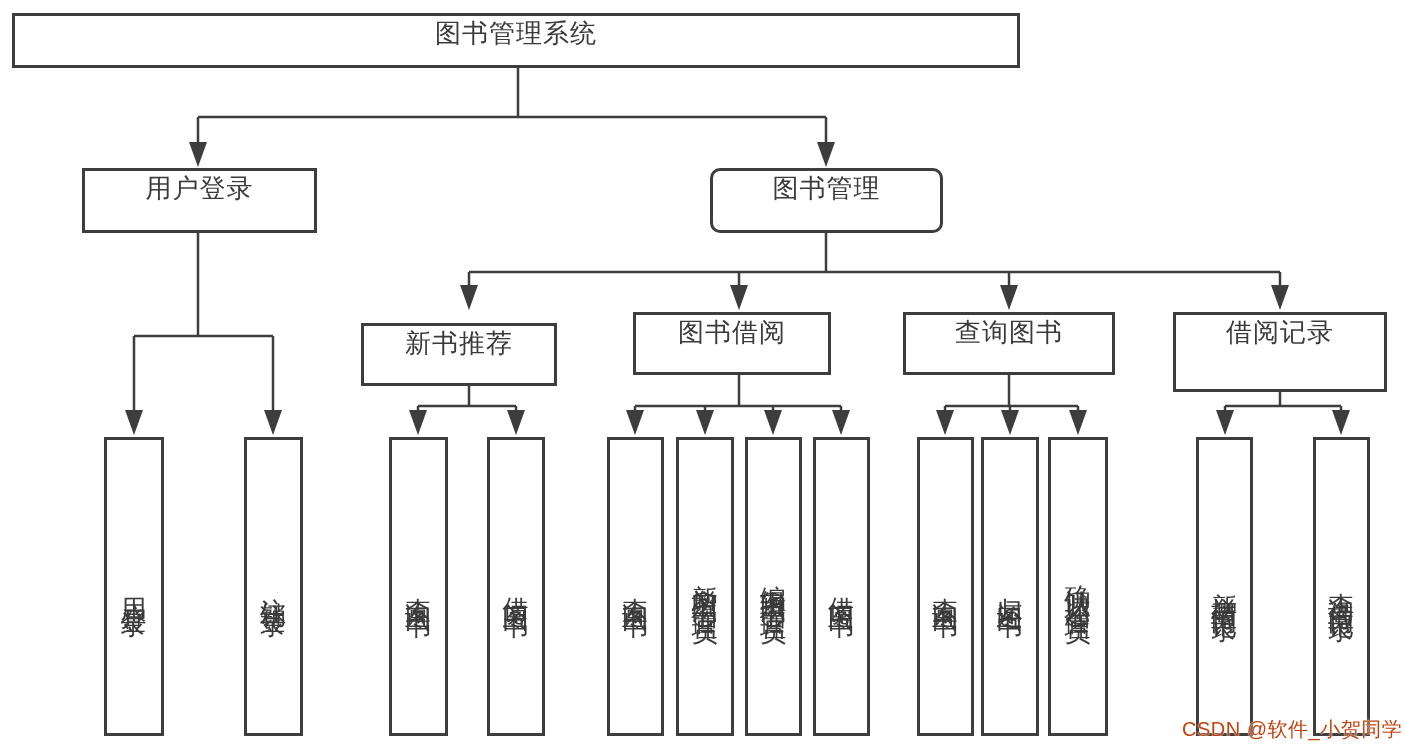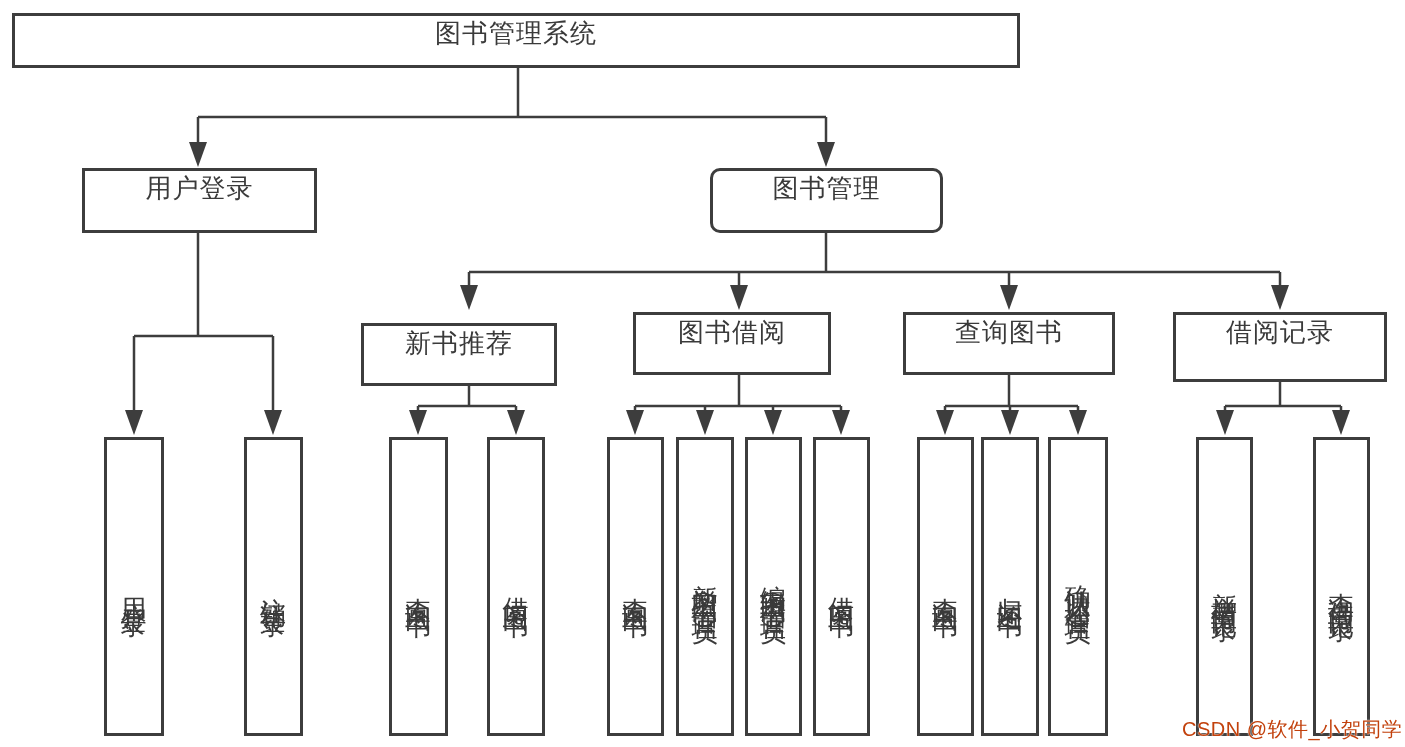--- a/index.html
+++ b/index.html
@@ -152,21 +152,21 @@
 
   <div class="node" style="left:361px; top:323px; width:196px; height:63px;">
     <span class="hlabel">新书推荐</span>
   </div>
   <div class="node" style="left:633px; top:312px; width:198px; height:63px;">
     <span class="hlabel">图书借阅</span>
   </div>
   <div class="node" style="left:903px; top:312px; width:212px; height:63px;">
     <span class="hlabel">查询图书</span>
   </div>
-  <div class="node" style="left:1173px; top:312px; width:214px; height:70px;">
+  <div class="node" style="left:1173px; top:312px; width:214px; height:80px;">
     <span class="hlabel">借阅记录</span>
   </div>
 
   <div class="leaf" style="left:104px; width:60px;">
     <span class="vlabel">用户登录</span>
   </div>
   <div class="leaf" style="left:244px; width:59px;">
     <span class="vlabel">注销登录</span>
   </div>
   <div class="leaf" style="left:389px; width:59px;">

